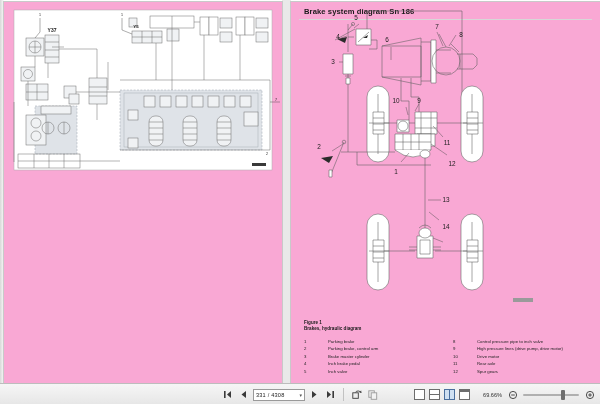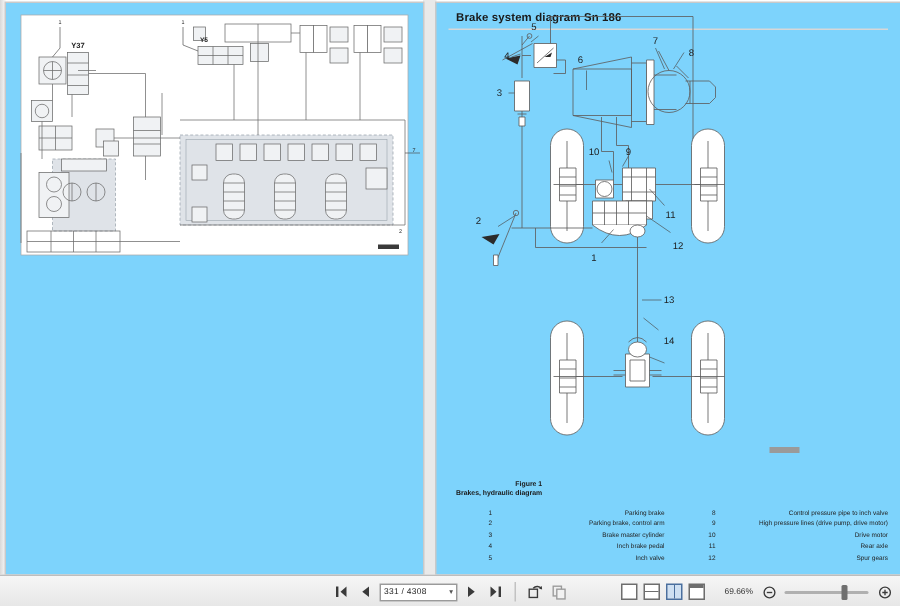--- a/index.html
+++ b/index.html
@@ -23,23 +23,22 @@
     background: #ffffff;
     overflow: hidden;
   }
   .edge-shade-left {
     position: absolute; left: 0; top: 0;
     width: 4px; height: 383px;
     background: linear-gradient(to right, #d8d8d8, #ededed 60%, #fbfbfb);
   }
   .page {
     position: absolute;
-    background: #7dd3fc;
+    background: #f9a8d4;
     box-shadow: 0 0 0 1px #c9c9c9;
-    text-align: right;
   }
   #page-left {
     left: 4px; top: 2px;
     width: 278px; height: 381px;
   }
   #page-right {
     left: 291px; top: 2px;
     width: 309px; height: 381px;
   }
   .gutter {

